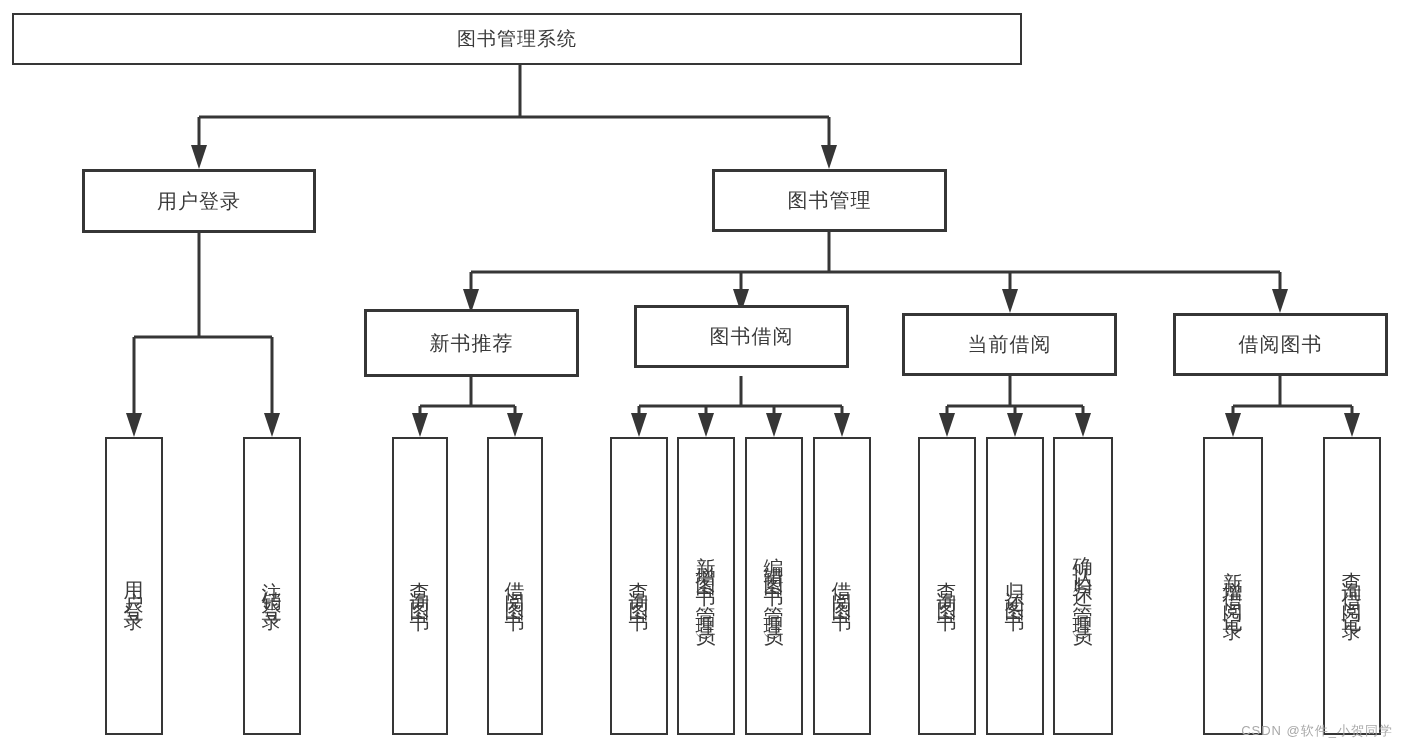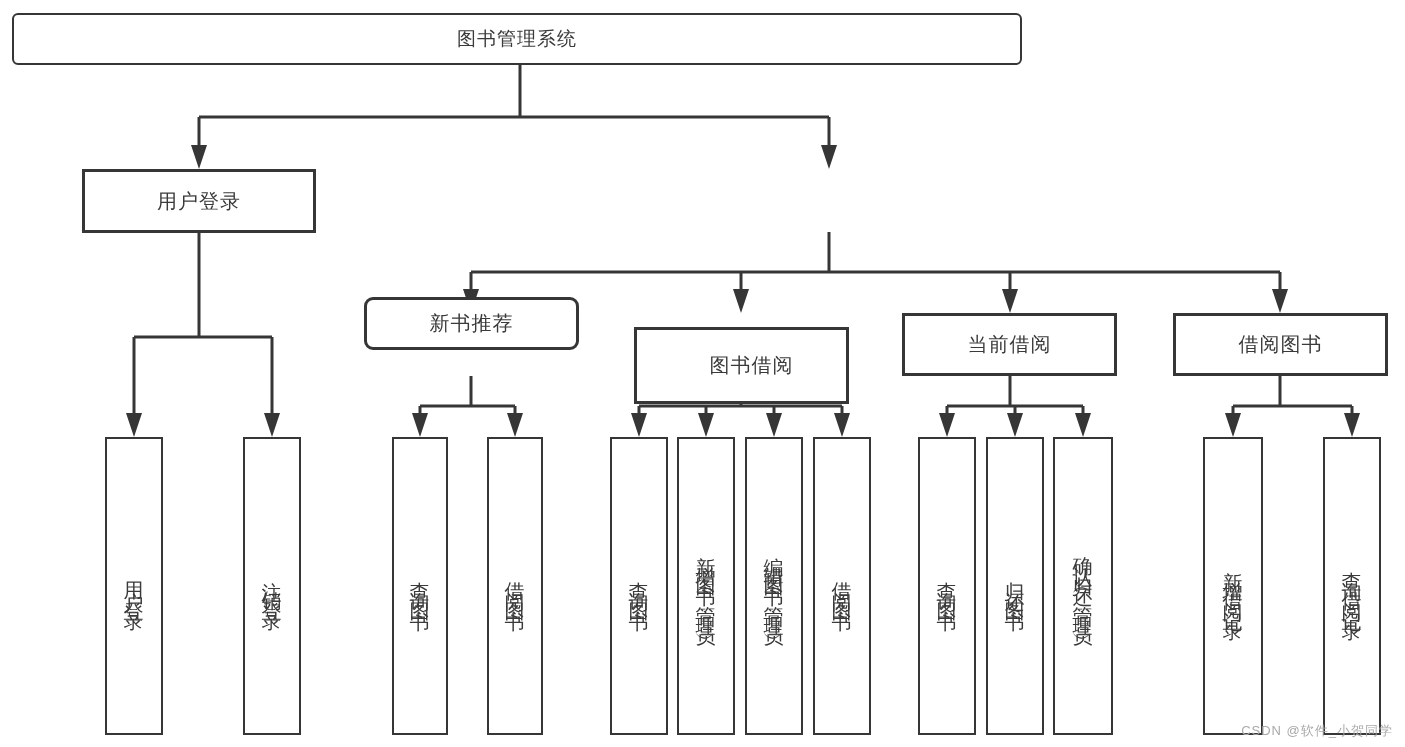--- a/index.html
+++ b/index.html
@@ -121,26 +121,27 @@
       <polygon points="1075,413 1091,413 1083,437"></polygon>
     </g>
 
     <g>
       <path d="M1280 376 V406 M1233 406 H1352 M1233 406 V414 M1352 406 V414"></path>
       <polygon points="1225,413 1241,413 1233,437"></polygon>
       <polygon points="1344,413 1360,413 1352,437"></polygon>
     </g>
   </svg>
 
-  <div class="box root" style="left:12px; top:13px; width:1010px; height:52px;border-radius:6px;">图书管理系统</div>
+  <div class="box root" style="left:12px; top:13px; width:1010px; height:52px;">图书管理系统</div>
 
   <div class="box" style="left:82px; top:169px; width:234px; height:64px;">用户登录</div>
+  <div class="box" style="left:712px; top:169px; width:235px; height:63px;">图书管理</div>
 
-  <div class="box" style="left:364px; top:297px; width:215px; height:53px;border-radius:9px;">新书推荐</div>
-  <div class="box" style="left:634px; top:327px; width:215px; height:77px;padding-left:20px;">图书借阅</div>
+  <div class="box" style="left:364px; top:309px; width:215px; height:68px;">新书推荐</div>
+  <div class="box" style="left:634px; top:305px; width:215px; height:63px;padding-left:20px;">图书借阅</div>
   <div class="box" style="left:902px; top:313px; width:215px; height:63px;">当前借阅</div>
   <div class="box" style="left:1173px; top:313px; width:215px; height:63px;">借阅图书</div>
 
   <div class="vbox" style="left:105px; top:437px; width:58px; height:298px;">用户登录</div>
   <div class="vbox" style="left:243px; top:437px; width:58px; height:298px;">注销登录</div>
 
   <div class="vbox" style="left:392px; top:437px; width:56px; height:298px;">查询图书</div>
   <div class="vbox" style="left:487px; top:437px; width:56px; height:298px;">借阅图书</div>
 
   <div class="vbox" style="left:610px; top:437px; width:58px; height:298px;">查询图书</div>

